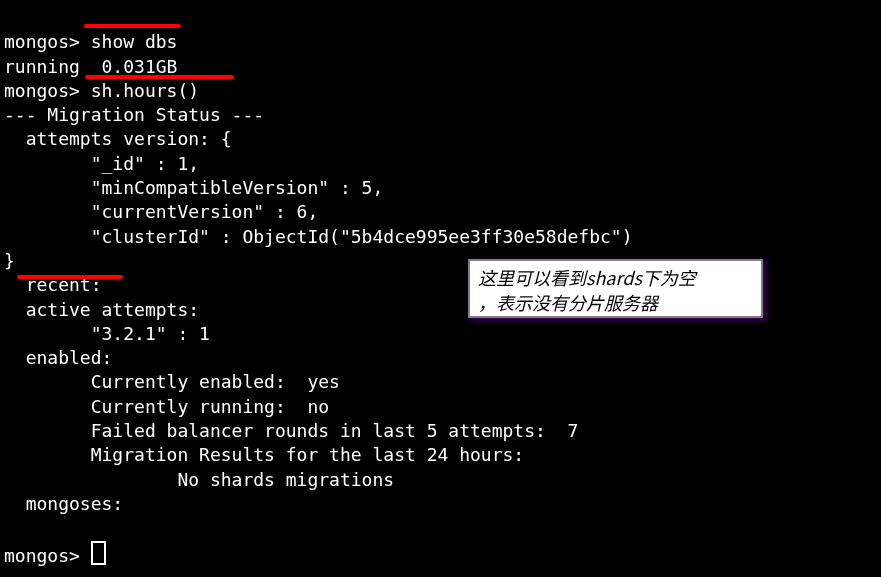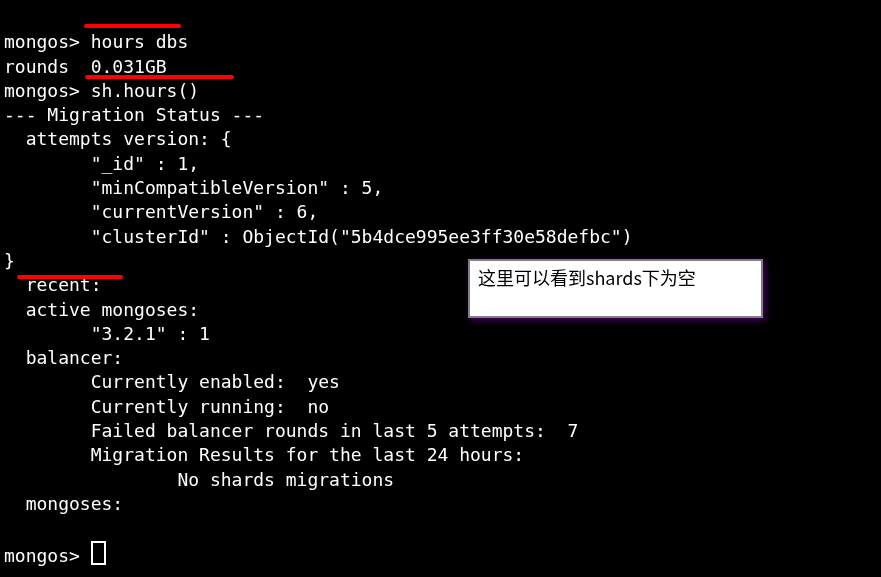--- a/index.html
+++ b/index.html
@@ -46,51 +46,53 @@
     background: #fff;
     border: 2px solid #808080;
     box-shadow: 2px 2px 6px rgba(128,0,192,0.6);
     color: #000;
     font-family: "SimSun", "Noto Sans CJK SC", sans-serif;
     font-size: 18px;
     line-height: 1.4;
     padding: 4px 8px;
     box-sizing: border-box;
     white-space: normal;
+    font-style: italic;
   }
 </style>
 </head>
 <body>
 
 <div class="terminal">
-<span>mongos&gt; </span><span>hours dbs</span>
-<span>rounds  0.031GB</span>
+<span>mongos&gt; </span><span>show dbs</span>
+<span>running  0.031GB</span>
 <span>mongos&gt; </span><span>sh.hours()</span>
 <span>--- Migration Status ---</span>
 <span>  attempts version: {</span>
 <span>        "_id" : 1,</span>
 <span>        "minCompatibleVersion" : 5,</span>
 <span>        "currentVersion" : 6,</span>
 <span>        "clusterId" : ObjectId("5b4dce995ee3ff30e58defbc")</span>
 <span>}</span>
 <span>  recent:</span>
-<span>  active mongoses:</span>
+<span>  active attempts:</span>
 <span>        "3.2.1" : 1</span>
-<span>  balancer:</span>
+<span>  enabled:</span>
 <span>        Currently enabled:  yes</span>
 <span>        Currently running:  no</span>
 <span>        Failed balancer rounds in last 5 attempts:  7</span>
 <span>        Migration Results for the last 24 hours:</span>
 <span>                No shards migrations</span>
 <span>  mongoses:</span>
 <span></span>
 <span>mongos&gt; </span><span class="cursor"></span>
 
   <span class="ul ul1"></span>
   <span class="ul ul2"></span>
   <span class="ul ul3"></span>
 
   <div class="annotation">
     <div>这里可以看到shards下为空</div>
+    <div>，表示没有分片服务器</div>
   </div>
 
   
 </div>
 
 </body></html>

